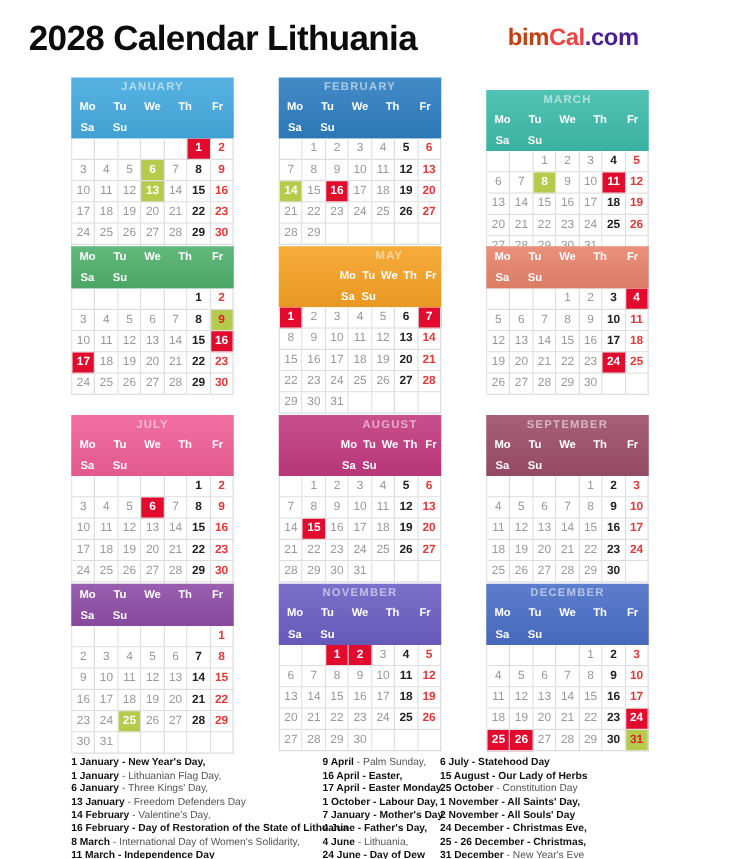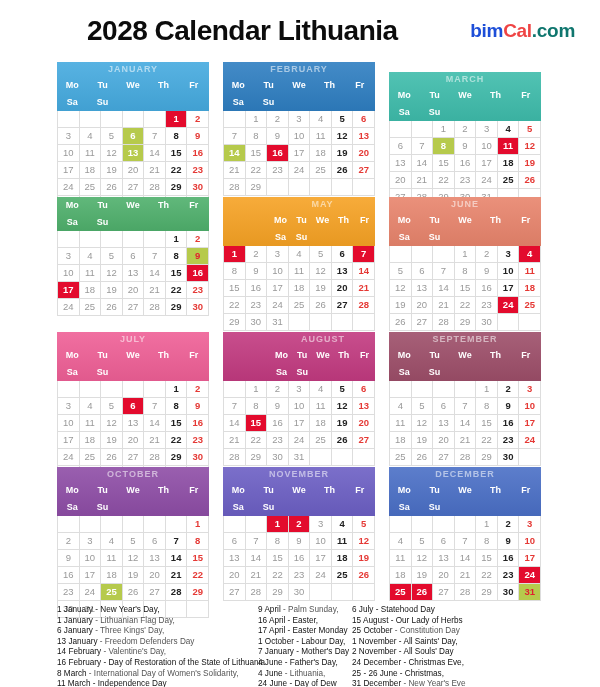--- a/index.html
+++ b/index.html
@@ -8,40 +8,40 @@
     width: 600px; height: 687px;
     font-family: "Liberation Sans", sans-serif;
     position: relative;
     overflow: hidden;
   }
 
   
   .topbar {
     height: 62px;
     display: flex; align-items: center; justify-content: space-between;
-    width: 488px; margin-left: 87px;
+    width: 488px; margin-left: 23px;
   }
   .page-title {
     font-size: 28px; font-weight: 700; color: #0c0c0c; letter-spacing: -0.5px;
   }
   .logo { font-size: 19px; font-weight: 700; letter-spacing: -0.3px; }
-  .logo .p1 { color: #1d4ed8; }
+  .logo .p1 { color: #c2410c; }
   .logo .p2 { color: #ef4444; }
-  .logo .p3 { color: #0f766e; }
+  .logo .p3 { color: #4c1d95; }
 
   
   .months {
     display: grid;
     grid-template-columns: repeat(3, 158px);
     column-gap: 8px;
     grid-auto-rows: 135px;
     align-items: start;
     width: 490px; margin-left: 57px;
   }
-  .month { width: 152px; }
+  .month { width: 130px; }
   .m-head {
     background-image: linear-gradient(rgba(255,255,255,0.10), rgba(0,0,0,0.06));
   }
   .m-title {
     height: 15px; line-height: 15px; text-align: center;
     font-size: 9px; font-weight: 700; letter-spacing: 1px;
     color: rgba(255,255,255,0.55);
   }
   .m-weekdays { display: grid; grid-template-columns: repeat(5, 1fr); }
   .m-weekdays .wd {
@@ -70,21 +70,21 @@
     display: flex; width: 530px; margin: 3px 0 0 57px;
   }
   .h-col { display: block; }
   .h-col.c1 { width: 201px; }
   .h-col.c2 { width: 94px; }
   .h-col.c3 { width: 200px; }
   .h-entry {
     font-size: 8.2px; line-height: 10.6px; white-space: nowrap;
     color: #555;
   }
-  .h-entry strong { color: #111; font-weight: 400; }
+  .h-entry strong { color: #111; font-weight: 700; }
 </style>
 </head>
 <body>
 
 <div class="topbar">
   <div class="page-title">2028 Calendar Lithuania</div>
   <div class="logo">
     <span class="p1">bim</span><span class="p2">Cal</span><span class="p3">.com</span>
   </div>
 </div>
@@ -346,21 +346,20 @@
         <div class="cell">30</div>
         <div class="cell">31</div>
         <div class="cell"></div>
         <div class="cell"></div>
         <div class="cell"></div>
         <div class="cell"></div>
       </div>
     </div>
     <div class="month">
       <div class="m-head" style="background-color: rgb(232, 132, 108);">
-        <div class="m-title">JUNE</div>
         <div class="m-weekdays">
           <div class="wd">Mo</div>
           <div class="wd">Tu</div>
           <div class="wd">We</div>
           <div class="wd">Th</div>
           <div class="wd">Fr</div>
           <div class="wd">Sa</div>
           <div class="wd">Su</div>
         </div>
       </div>
@@ -557,21 +556,20 @@
         <div class="cell">26</div>
         <div class="cell">27</div>
         <div class="cell">28</div>
         <div class="cell">29</div>
         <div class="cell sa">30</div>
         <div class="cell"></div>
       </div>
     </div>
     <div class="month">
       <div class="m-head" style="background-color: rgb(142, 77, 166);">
-        <div class="m-title">OCTOBER</div>
         <div class="m-weekdays">
           <div class="wd">Mo</div>
           <div class="wd">Tu</div>
           <div class="wd">We</div>
           <div class="wd">Th</div>
           <div class="wd">Fr</div>
           <div class="wd">Sa</div>
           <div class="wd">Su</div>
         </div>
       </div>
@@ -745,16 +743,16 @@
       <div class="h-entry"><strong>4 June</strong><span> - Lithuania,</span></div>
       <div class="h-entry"><strong>24 June - Day of Dew</strong></div>
     </div>
     <div class="h-col c3">
       <div class="h-entry"><strong>6 July - Statehood Day</strong></div>
       <div class="h-entry"><strong>15 August - Our Lady of Herbs</strong></div>
       <div class="h-entry"><strong>25 October</strong><span> - Constitution Day</span></div>
       <div class="h-entry"><strong>1 November - All Saints' Day,</strong></div>
       <div class="h-entry"><strong>2 November - All Souls' Day</strong></div>
       <div class="h-entry"><strong>24 December - Christmas Eve,</strong></div>
-      <div class="h-entry"><strong>25 - 26 June - Christmas,</strong></div>
+      <div class="h-entry"><strong>25 - 26 December - Christmas,</strong></div>
       <div class="h-entry"><strong>31 December</strong><span> - New Year's Eve</span></div>
     </div>
   </div>
 
 </body></html>

